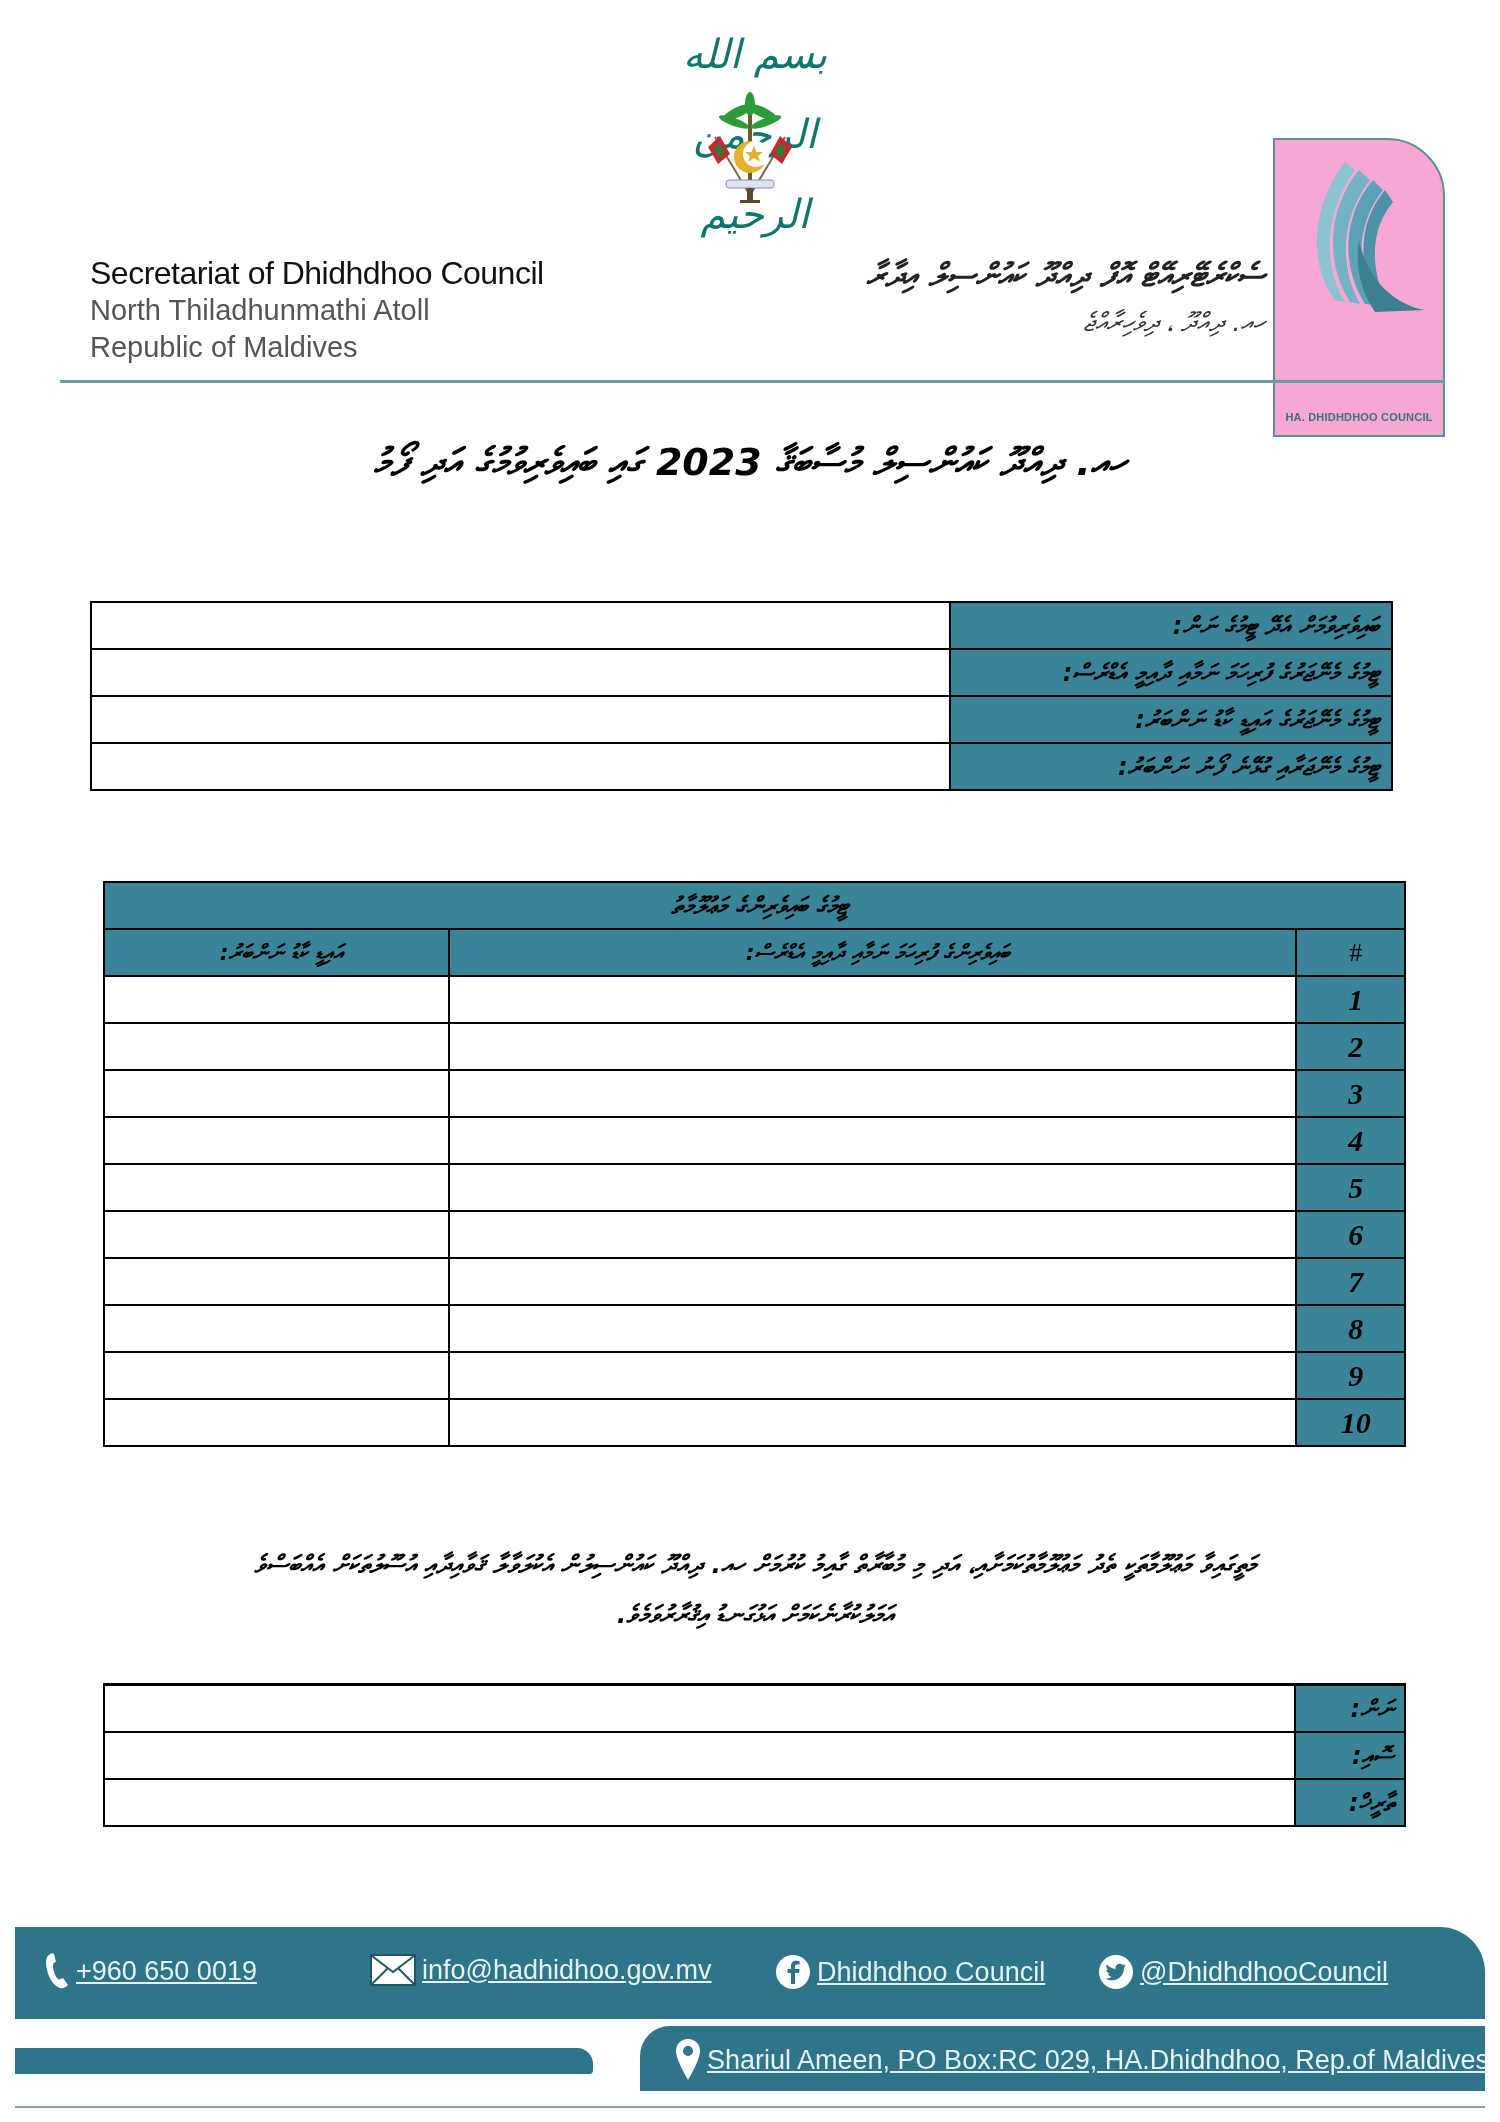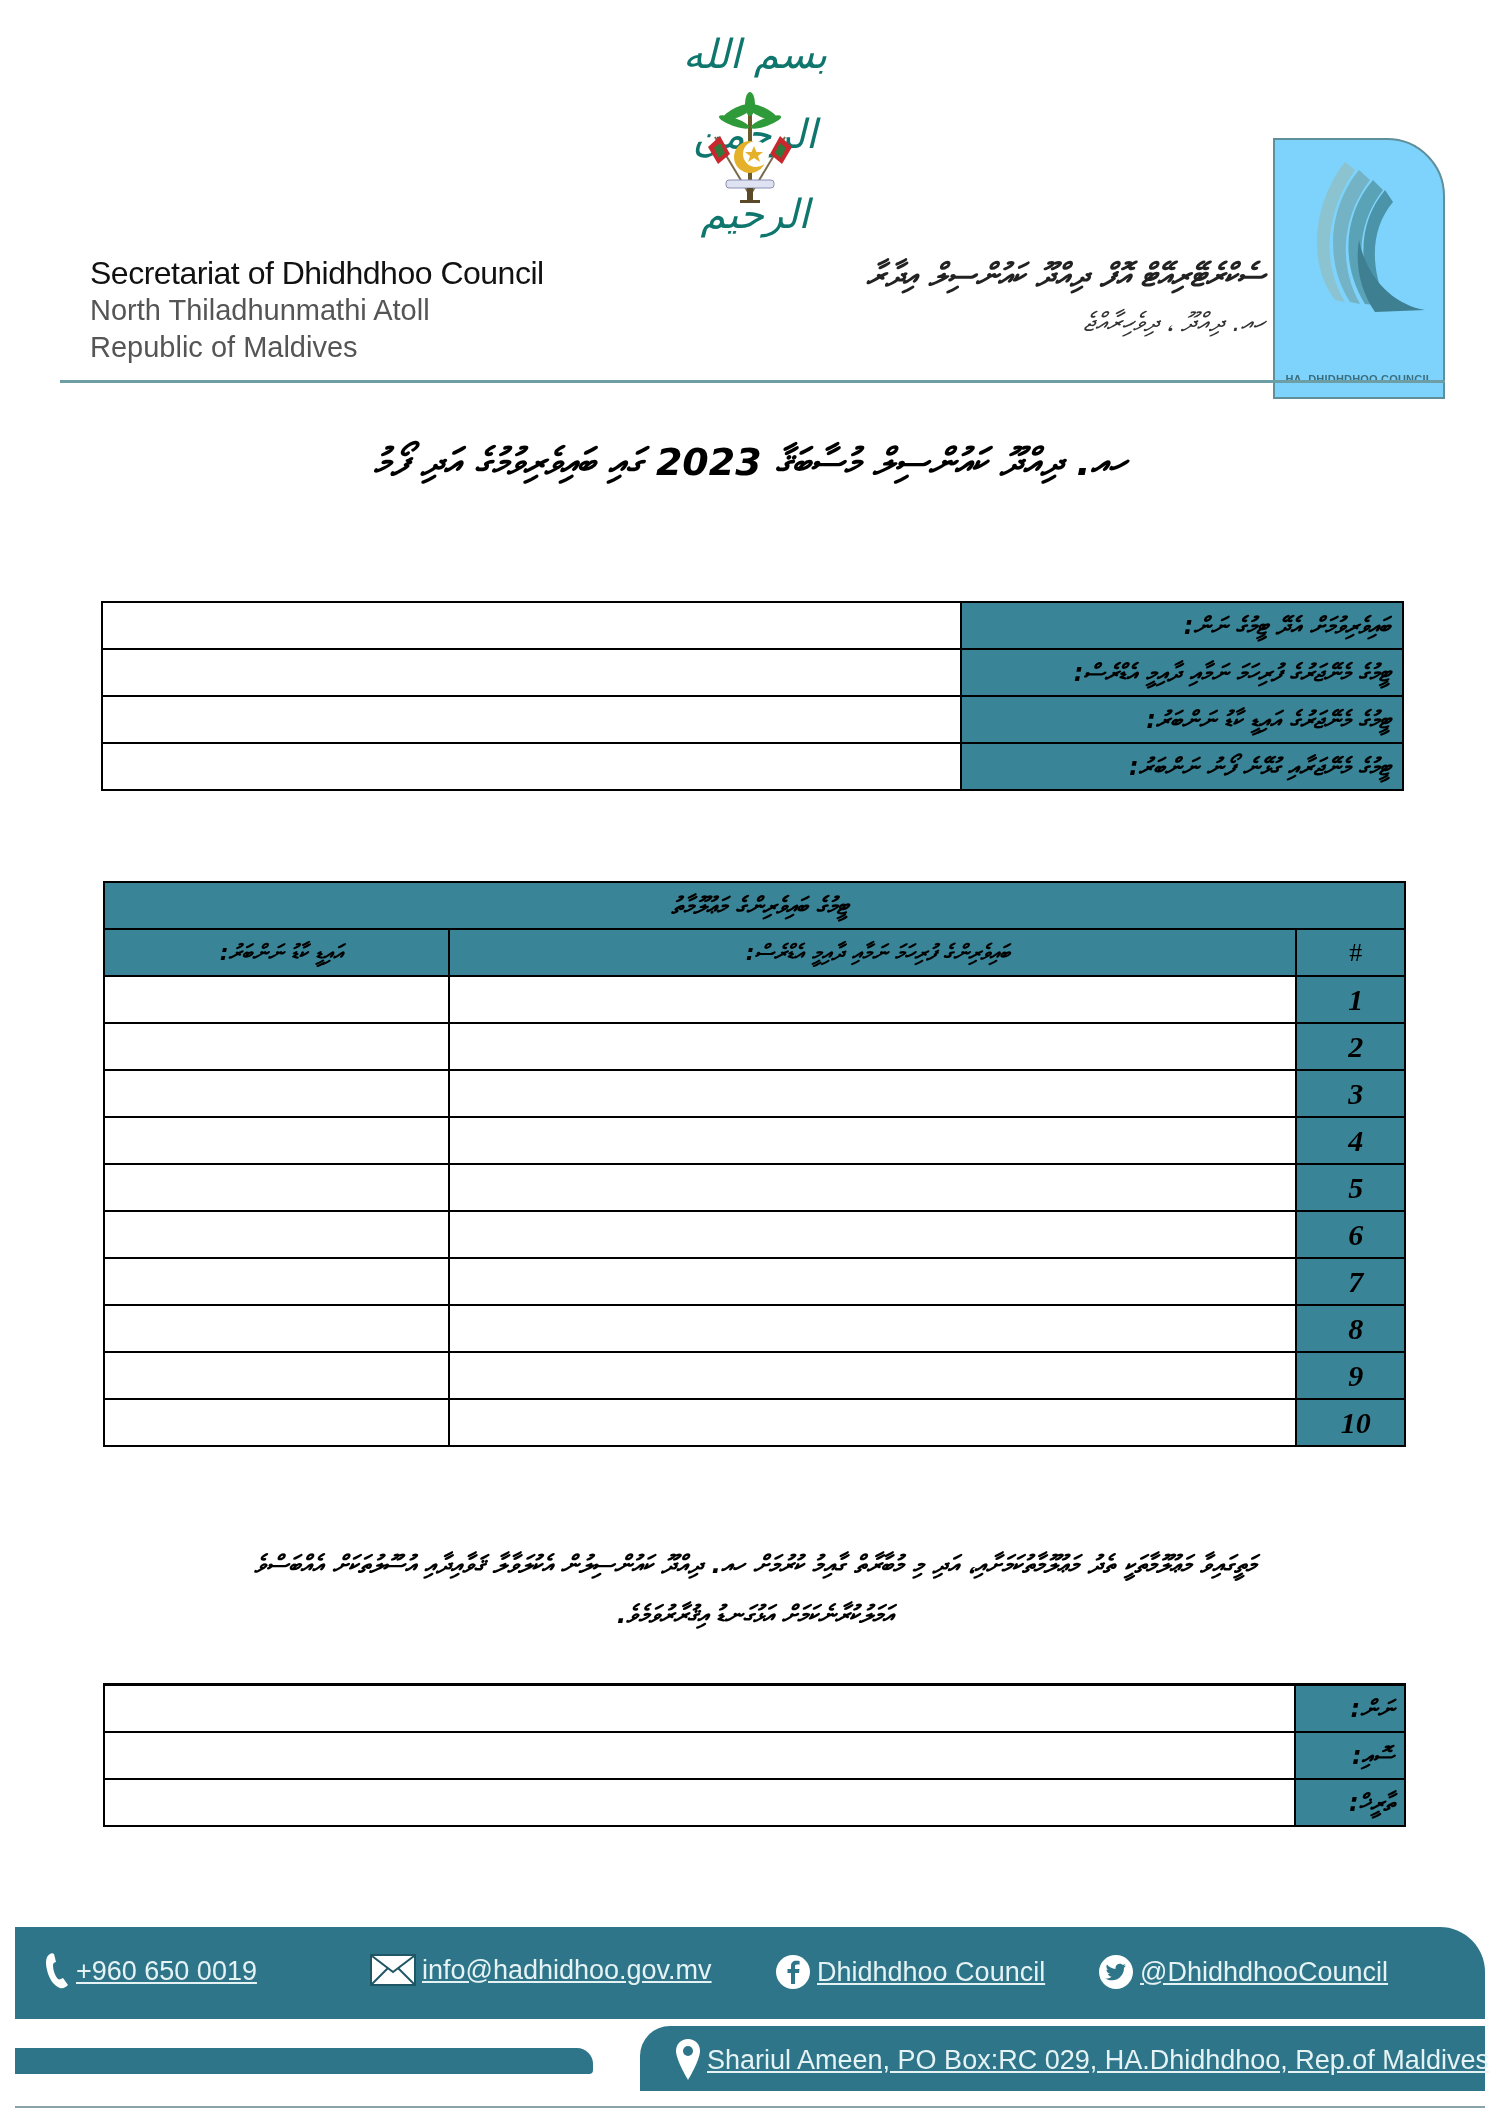--- a/index.html
+++ b/index.html
@@ -11,34 +11,34 @@
   
   .bismillah { left:660px; top:14px; width:190px; height:80px; font-family:"DejaVu Serif", serif;
                font-size:40px; text-align:center; line-height:80px; font-style:italic; color:#0f766e; }
   .emblem { left:690px; top:92px; width:120px; height:120px; }
   .en-block { left:58px; top:254px;margin-left:32px; }
   .en-title { font-family:"Liberation Sans", sans-serif; font-size:32px; color:#111; letter-spacing:-0.5px; line-height:38px; }
   .en-sub { font-family:"Liberation Sans", sans-serif; font-size:29px; color:#555; font-weight:300; line-height:37px; }
   .dv-header { right:235px; top:250px; text-align:right; }
   .dv-h1 { font-size:32px; font-weight:bold; font-style:italic; line-height:50px; color:#222; }
   .dv-h2 { font-size:26px; font-style:italic; line-height:44px; color:#333; }
-  .logo-box { left:1273px; top:138px; width:172px; height:261px; border:2px solid #5f8f99; border-top-right-radius:58px; box-sizing:border-box; background:#7dd3fc; }
+  .logo-box { left:1273px; top:138px; width:172px; height:299px; border:2px solid #5f8f99; border-top-right-radius:58px; box-sizing:border-box; background:#f9a8d4; }
   .logo-caption { position:absolute; bottom:12px; left:0; right:0; text-align:center; font-family:"Liberation Sans", sans-serif; font-size:11px; color:#3c6f7e; font-weight:bold; letter-spacing:0.2px; }
   .header-rule { left:60px; top:380px; width:1385px; height:3px; background:#6d9ea6; }
 
   
   .doc-title { left:300px; top:432px; width:900px; text-align:center; font-size:38px; font-weight:bold; font-style:italic; line-height:60px; }
 
   
   table { border-collapse:collapse; position:absolute; }
   td, th { border:2px solid #000; padding:0; }
   .teal { background:#3a8497; }
   .lbl { font-size:24px; font-weight:bold; font-style:italic; text-align:right; padding-right:12px; direction:rtl; }
 
-  .t1 { left:101px; top:601px; width:1303px; }
+  .t1 { left:90px; top:601px; width:1303px; }
   .t1 td { height:45px; }
   .t1 .val { width:852px; background:#fff; }
   .t1 .lbl { width:425px; }
 
   .t2 { left:103px; top:881px; width:1303px; }
   .t2 td, .t2 th { height:45px;padding-left:10px; }
   .t2 .cap { text-align:center; font-size:24px; font-weight:bold; font-style:italic; direction:rtl; }
   .t2 .c-remark { width:338px; }
   .t2 .c-name { width:850px; }
   .t2 .c-num { width:98px; text-align:center; font-family:"Liberation Serif", serif; font-weight:bold; font-style:italic; font-size:30px; }

